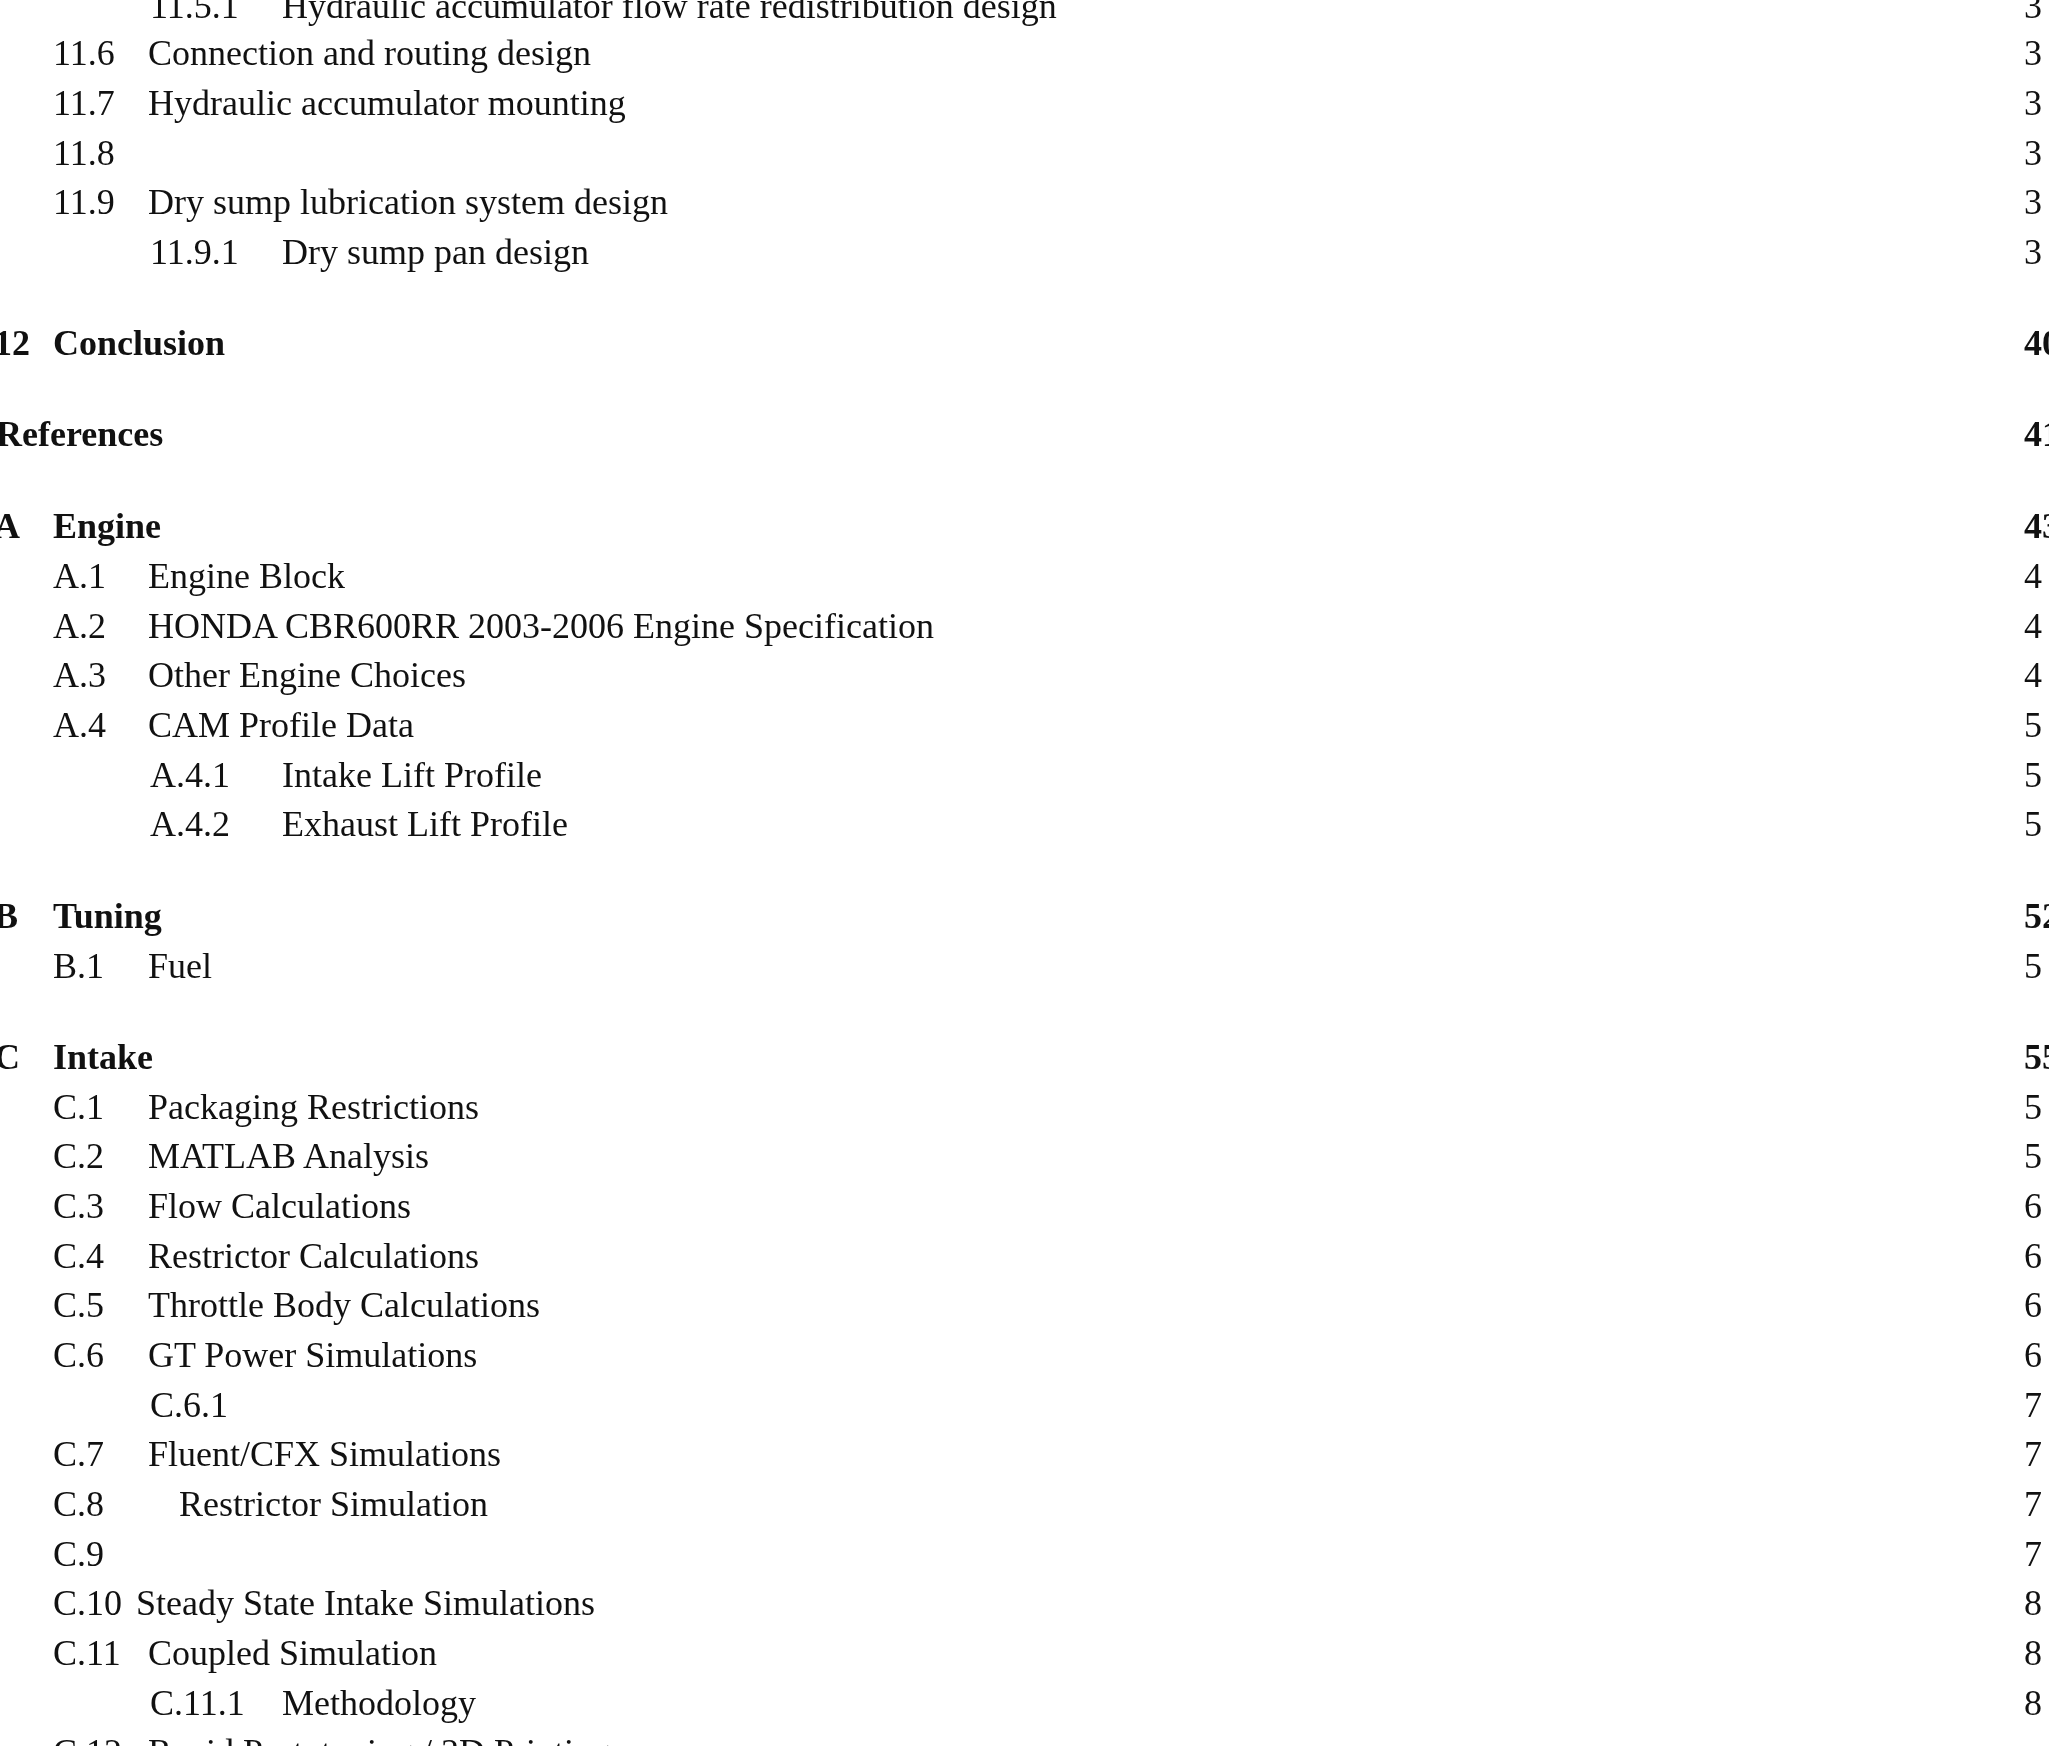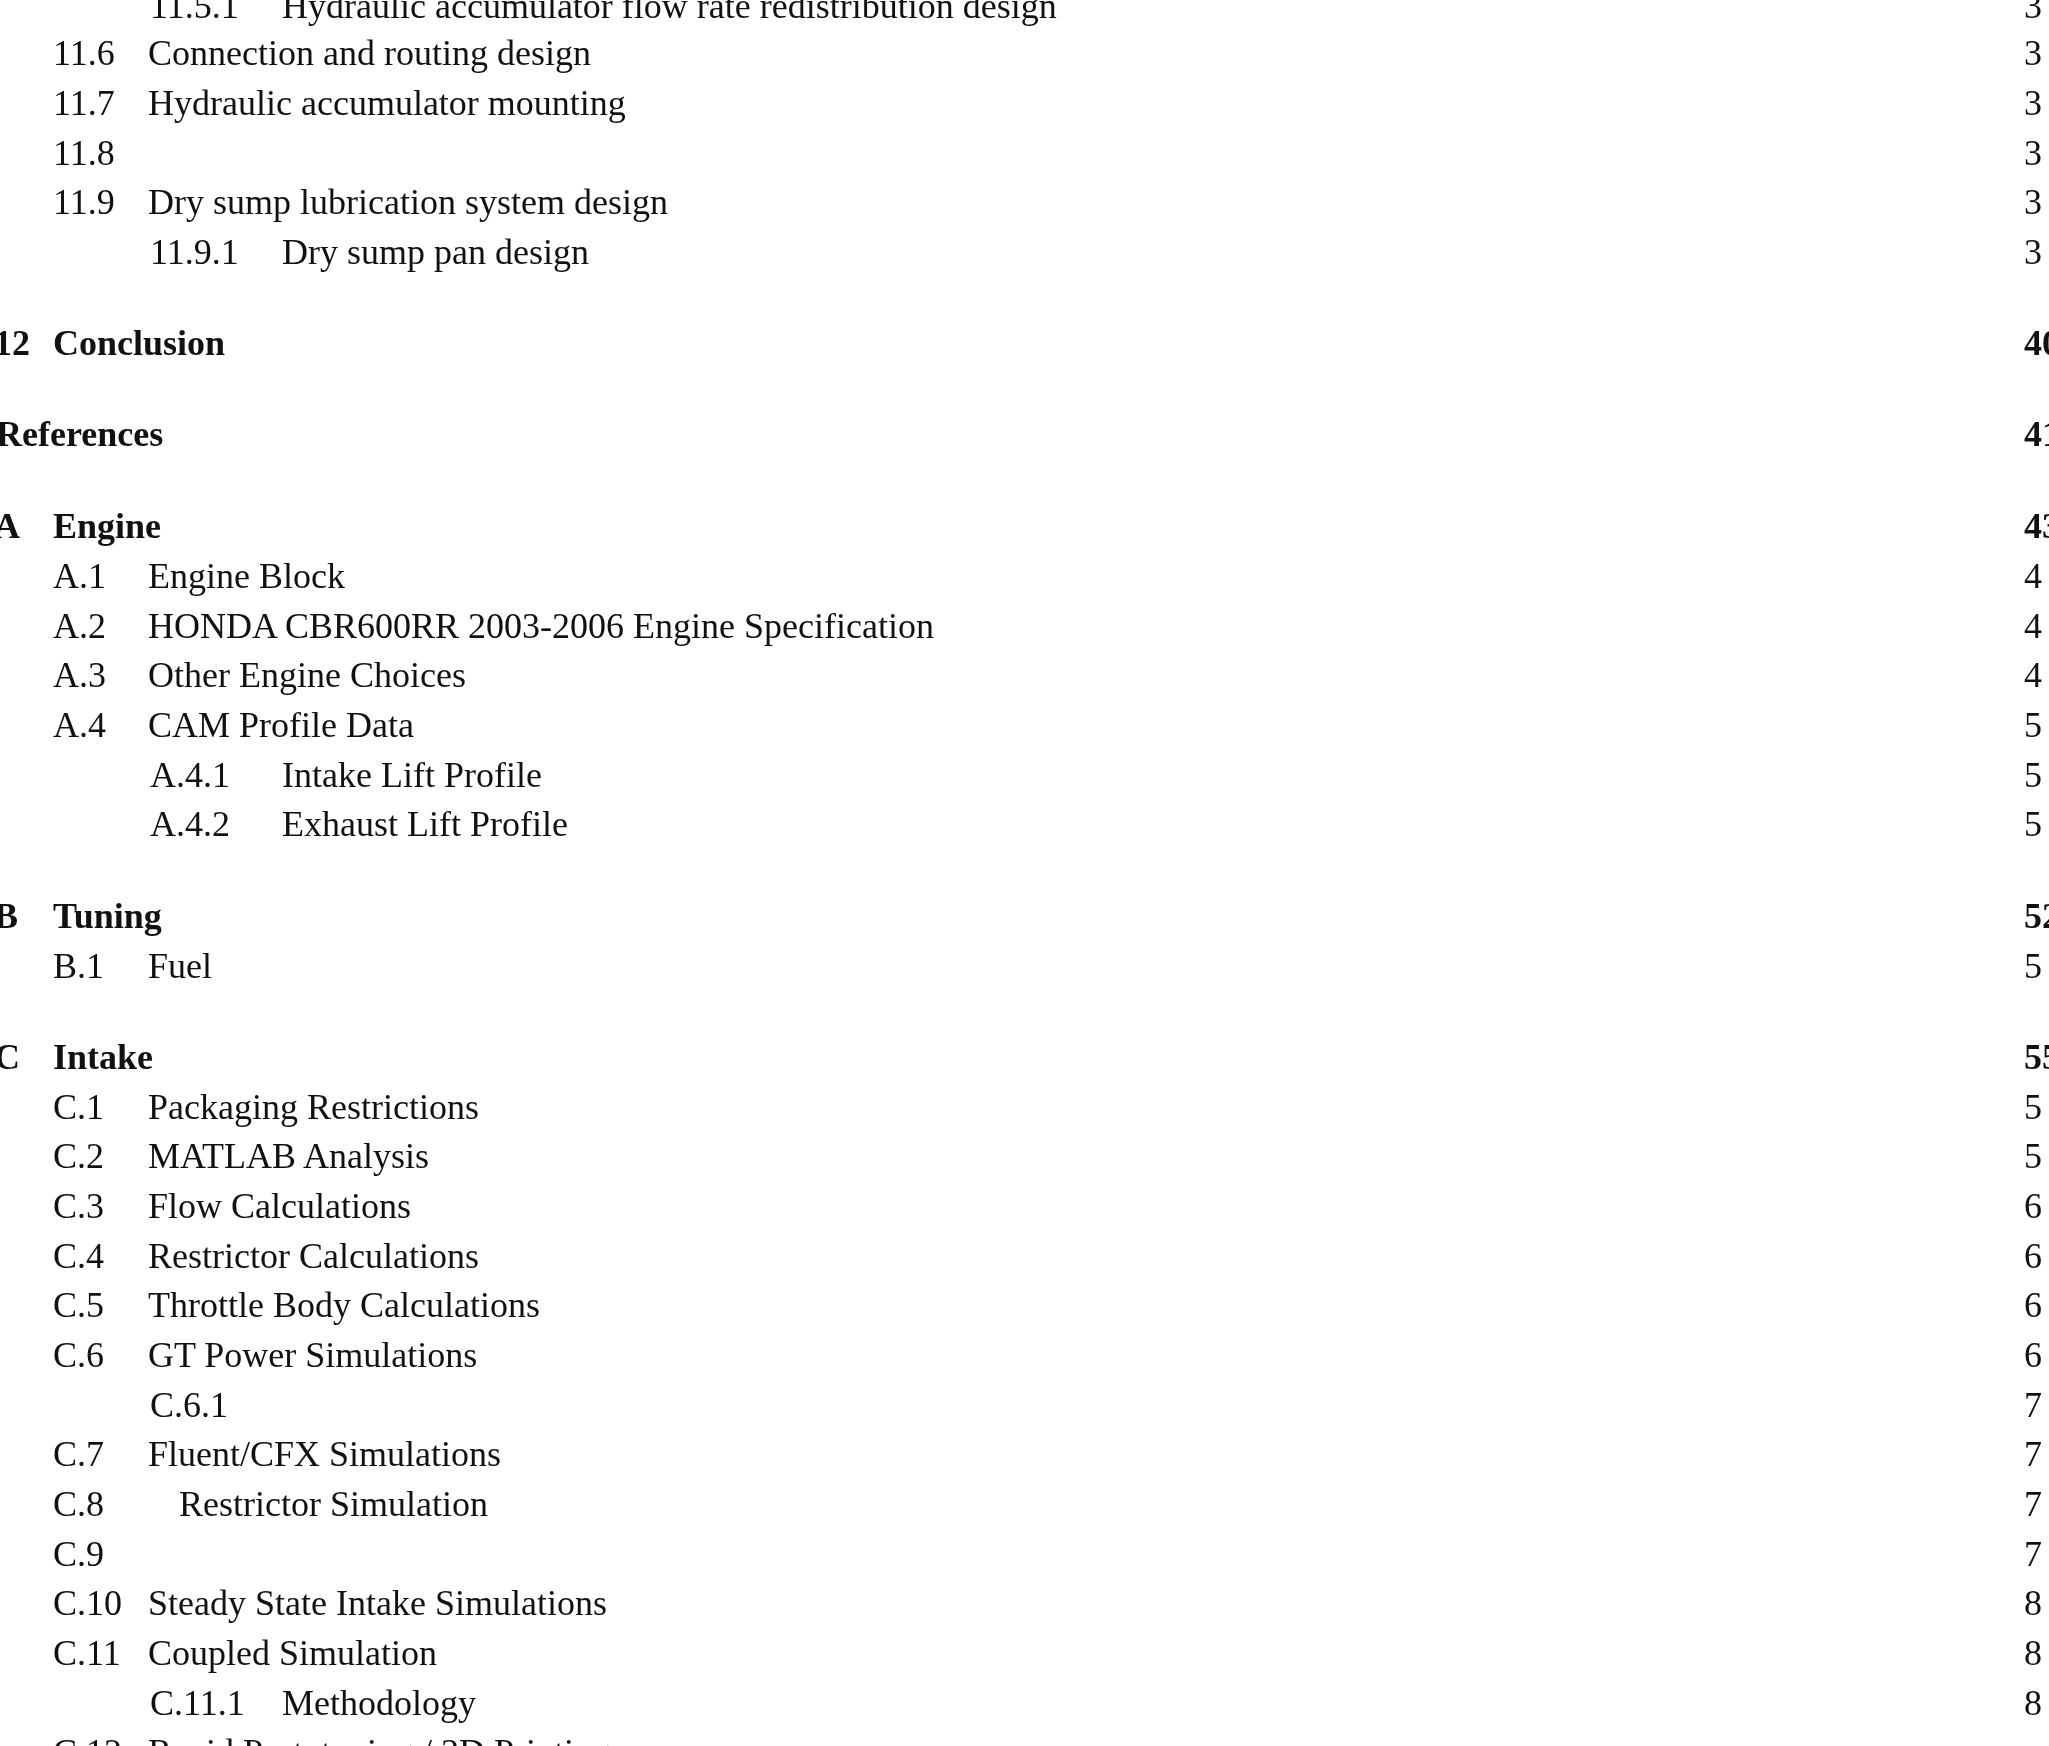--- a/index.html
+++ b/index.html
@@ -184,21 +184,21 @@
       <span class="page-no">7</span>
     </div>
     <div class="line section" style="top: 1532px;">
       <span class="num" style="left: 53px;">C.9</span>
       <span class="dotfill" style="left: 730px;"></span>
       <span class="page-no">7</span>
     </div>
     <div class="line section" style="top: 1581px;">
       <span class="num" style="left: 53px;">C.10</span>
       <span class="dotfill" style="left: 730px;"></span>
-      <span class="title" style="left: 148px; text-align: center;">Steady State Intake Simulations</span>
+      <span class="title" style="left: 136px; text-align: center;">Steady State Intake Simulations</span>
       <span class="page-no">8</span>
     </div>
     <div class="line section" style="top: 1631px;">
       <span class="num" style="left: 53px;">C.11</span>
       <span class="dotfill" style="left: 548px;"></span>
       <span class="title" style="left: 148px;">Coupled Simulation</span>
       <span class="page-no">8</span>
     </div>
     <div class="line subsection" style="top: 1681px;">
       <span class="num" style="left: 150px;">C.11.1</span>

